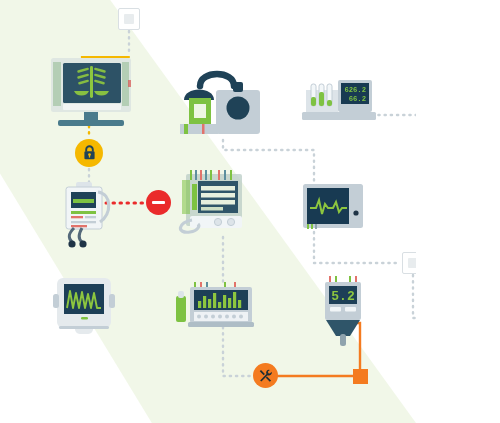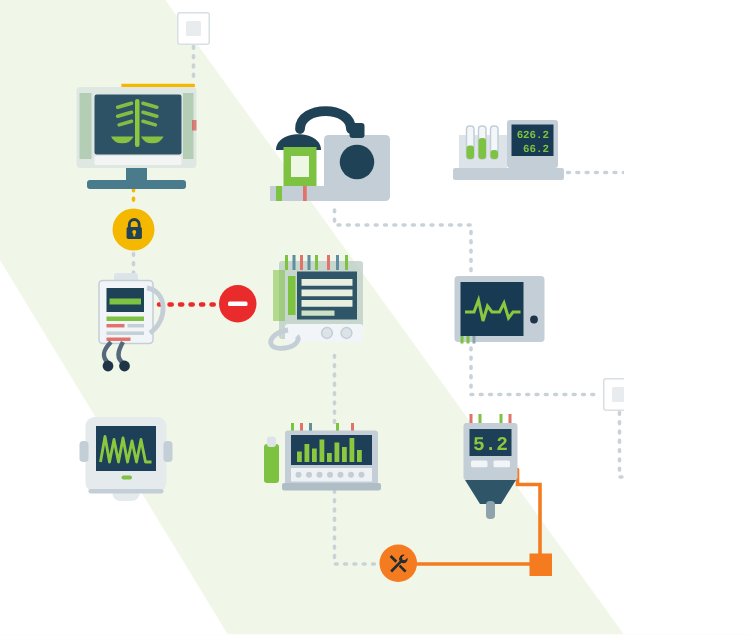--- a/index.html
+++ b/index.html
@@ -309,21 +309,21 @@
         <rect x="53" y="32.5" width="4" height="4" rx="2"></rect>
         <rect x="60" y="32.5" width="4" height="4" rx="2"></rect>
         <rect x="67" y="32.5" width="4" height="4" rx="2"></rect>
       </g>
       <rect x="4" y="14" width="10" height="26" rx="2" fill="#7ec242"></rect>
       <rect x="6" y="9" width="6" height="7" rx="2" fill="#dde4e9"></rect>
       <rect x="16" y="40" width="66" height="5" rx="1.5" fill="#aebdc6"></rect>
     </svg>
   </div>
 
-  <div class="node" style="left:299px;top:276px;">
+  <div class="node" style="left:315px;top:276px;">
     <svg width="60" height="72" viewBox="0 0 60 72">
       <g>
         <rect x="14" y="0" width="2" height="9" fill="#e2736b"></rect>
         <rect x="20" y="0" width="2" height="9" fill="#7ec242"></rect>
         <rect x="34" y="0" width="2" height="9" fill="#7ec242"></rect>
         <rect x="40" y="0" width="2" height="9" fill="#e2736b"></rect>
       </g>
       <rect x="10" y="6" width="36" height="38" rx="2" fill="#c3ced6"></rect>
       <rect x="14" y="10" width="28" height="18" fill="#1d3f57"></rect>
       <text x="28" y="24" text-anchor="middle" fill="#8dc63f" font-family="Liberation Mono, monospace" font-size="13" font-weight="bold">5.2</text>

